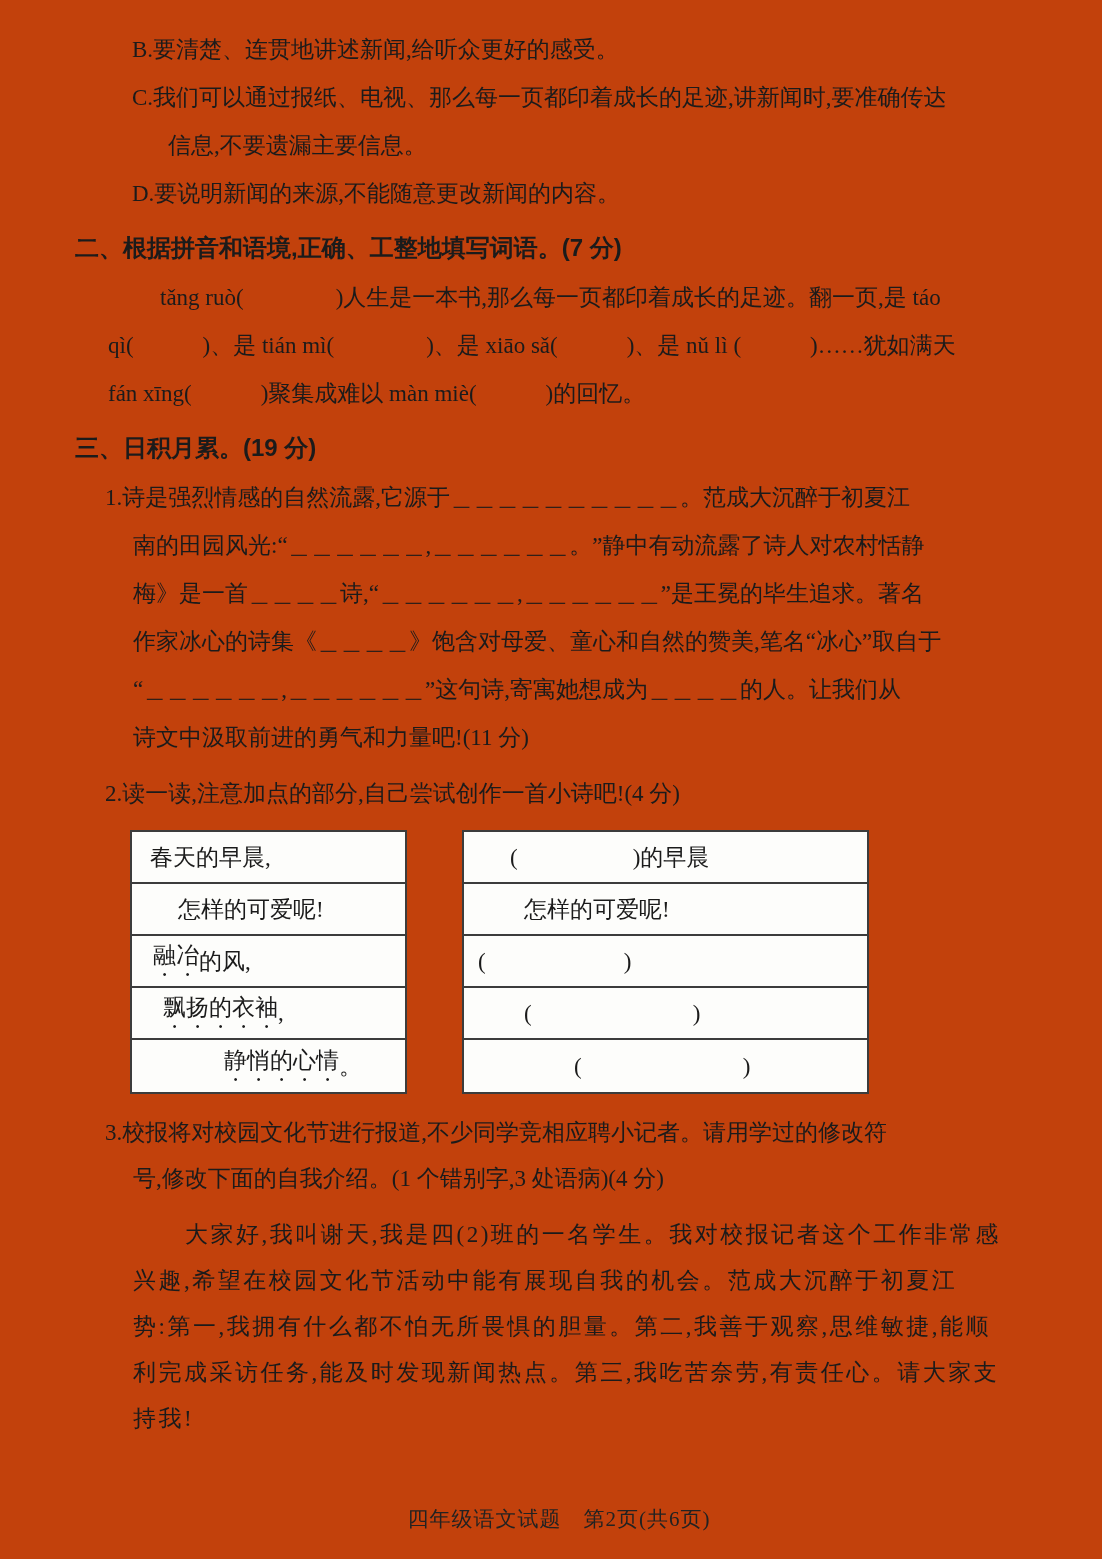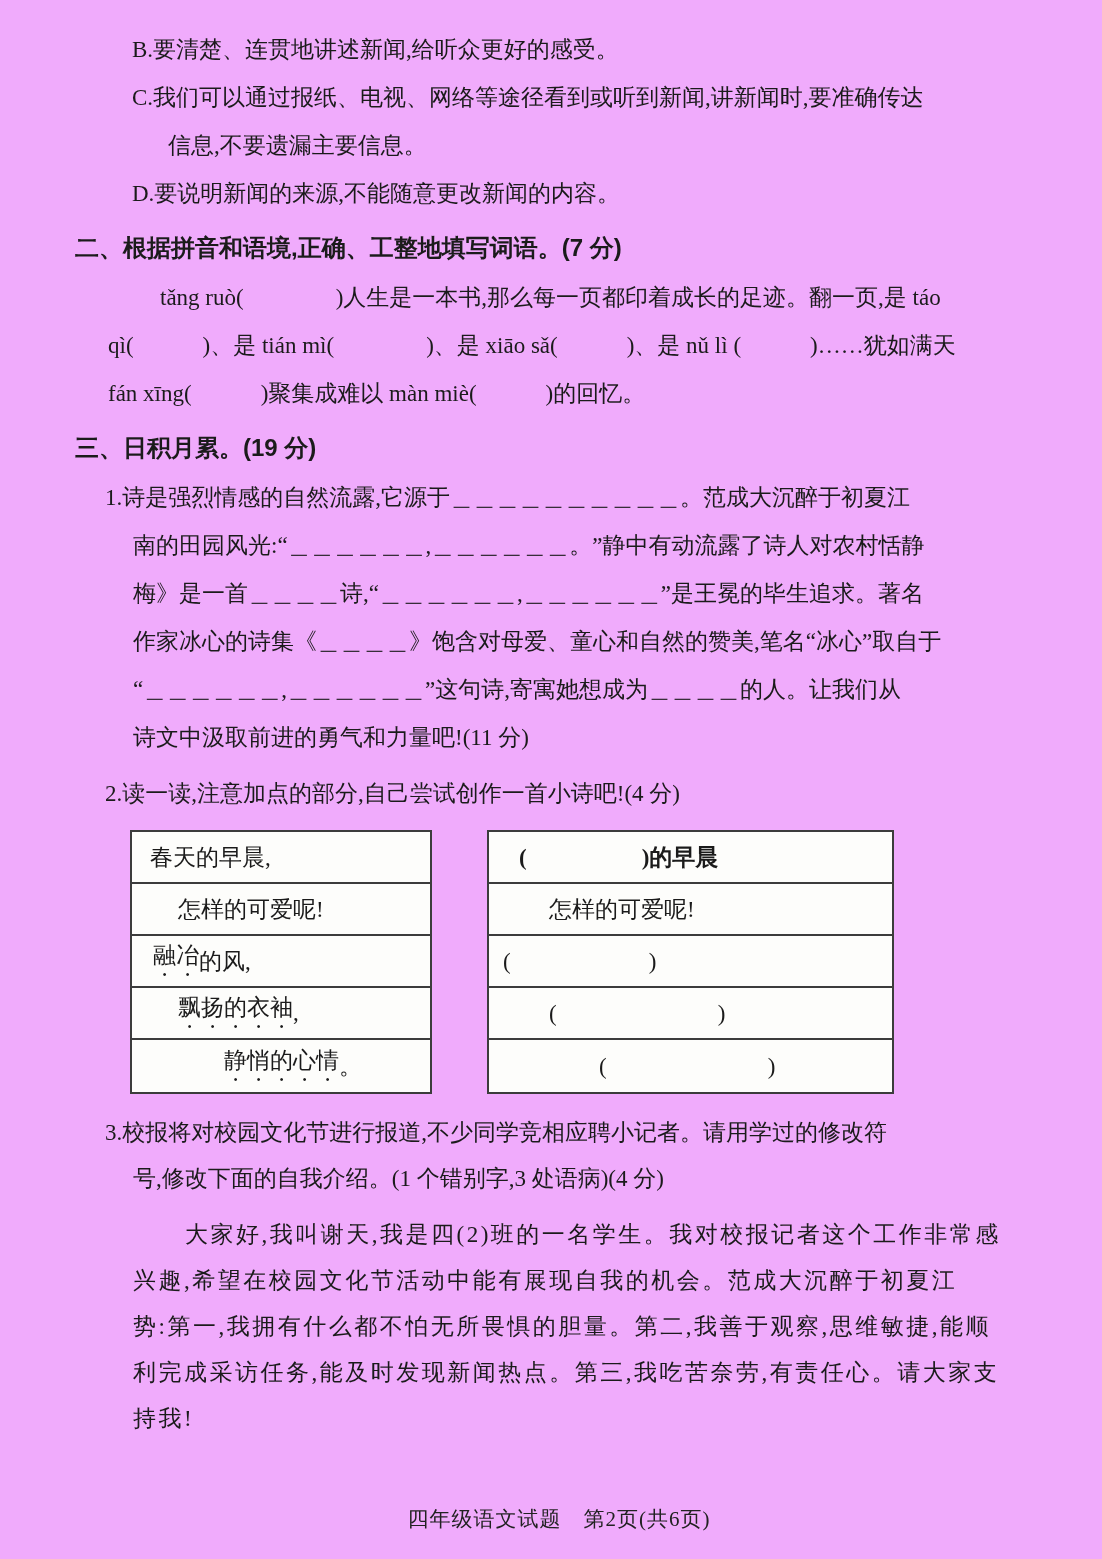--- a/index.html
+++ b/index.html
@@ -1,21 +1,21 @@
 <!DOCTYPE html>
 <html><head>
 <meta charset="utf-8">
 <style>
   * { margin: 0; padding: 0; box-sizing: border-box; }
   html, body { background: #e9e9e7; }
   .page {
     width: 1102px;
     height: 1559px;
     margin: 0 auto;
-    background: #f0abfc;
+    background: #c2410c;
     color: #1b1b1b;
     position: relative;
     padding: 26px 60px 0 75px;
     font-family: "Liberation Serif", "DejaVu Serif", serif;
     font-size: 23px;
     overflow: hidden;
   }
   .line { line-height: 48px; white-space: pre-wrap; }
   .opt-line   { margin-left: 57px; }
   .opt-cont   { margin-left: 93px; }
@@ -28,37 +28,37 @@
   }
   .pinyin-first { margin-left: 85px; }
   .pinyin-cont  { margin-left: 33px; }
   .q-first { margin-left: 30px; }
   .q-cont  { margin-left: 58px; }
   .q3-body { margin-left: 58px; letter-spacing: 2.5px; line-height: 46px; }
   .q3-body-first { margin-left: 110px; letter-spacing: 2.5px; line-height: 46px; margin-top: 10px; }
   .q3-line { line-height: 46px; }
   .poem-tables { display: flex; gap: 55px; margin: 12px 0 16px 55px; }
   .ptable { border: 2px solid #3c3c3c; background: #fdfdfb; }
-  .t-left  { width: 302px; }
+  .t-left  { width: 277px; }
   .t-right { width: 407px; }
   .pcell {
     height: 52px;
     display: flex;
     align-items: center;
     border-bottom: 2px solid #3c3c3c;
     white-space: pre;
     font-size: 23px;
   }
   .pcell:last-child { border-bottom: none; text-align: center; }
   .t-left  .pc1 { padding-left: 18px; }
   .t-left  .pc2 { padding-left: 46px; }
   .t-left  .pc3 { padding-left: 21px; }
-  .t-left  .pc4 { padding-left: 46px; }
+  .t-left  .pc4 { padding-left: 31px; }
   .t-left  .pc5 { padding-left: 92px; }
-  .t-right .pc1 { padding-left: 30px; font-weight: bold; }
+  .t-right .pc1 { padding-left: 46px; }
   .t-right .pc2 { padding-left: 60px; }
   .t-right .pc3 { padding-left: 14px; }
   .t-right .pc4 { padding-left: 60px; }
   .t-right .pc5 { padding-left: 110px; }
   .dot {
     -webkit-text-emphasis: filled dot;
     -webkit-text-emphasis-position: under left;
     text-emphasis: filled dot;
     text-emphasis-position: under left;
   }
@@ -71,21 +71,21 @@
     color: #222;
     letter-spacing: 1px;
   }
 </style>
 </head>
 <body>
 
 <div class="page">
 
   <div class="line opt-line">B.要清楚、连贯地讲述新闻,给听众更好的感受。</div>
-  <div class="line opt-line">C.我们可以通过报纸、电视、网络等途径看到或听到新闻,讲新闻时,要准确传达</div>
+  <div class="line opt-line">C.我们可以通过报纸、电视、那么每一页都印着成长的足迹,讲新闻时,要准确传达</div>
   <div class="line opt-cont">信息,不要遗漏主要信息。</div>
   <div class="line opt-line">D.要说明新闻的来源,不能随意更改新闻的内容。</div>
 
   <div class="sec-title">二、根据拼音和语境,正确、工整地填写词语。(7 分)</div>
   <div class="line pinyin-first">tǎng ruò(　　　　)人生是一本书,那么每一页都印着成长的足迹。翻一页,是 táo</div>
   <div class="line pinyin-cont">qì(　　　)、是 tián mì(　　　　)、是 xiāo sǎ(　　　)、是 nǔ lì (　　　)……犹如满天</div>
   <div class="line pinyin-cont">fán xīng(　　　)聚集成难以 màn miè(　　　)的回忆。</div>
 
   <div class="sec-title">三、日积月累。(19 分)</div>
 

